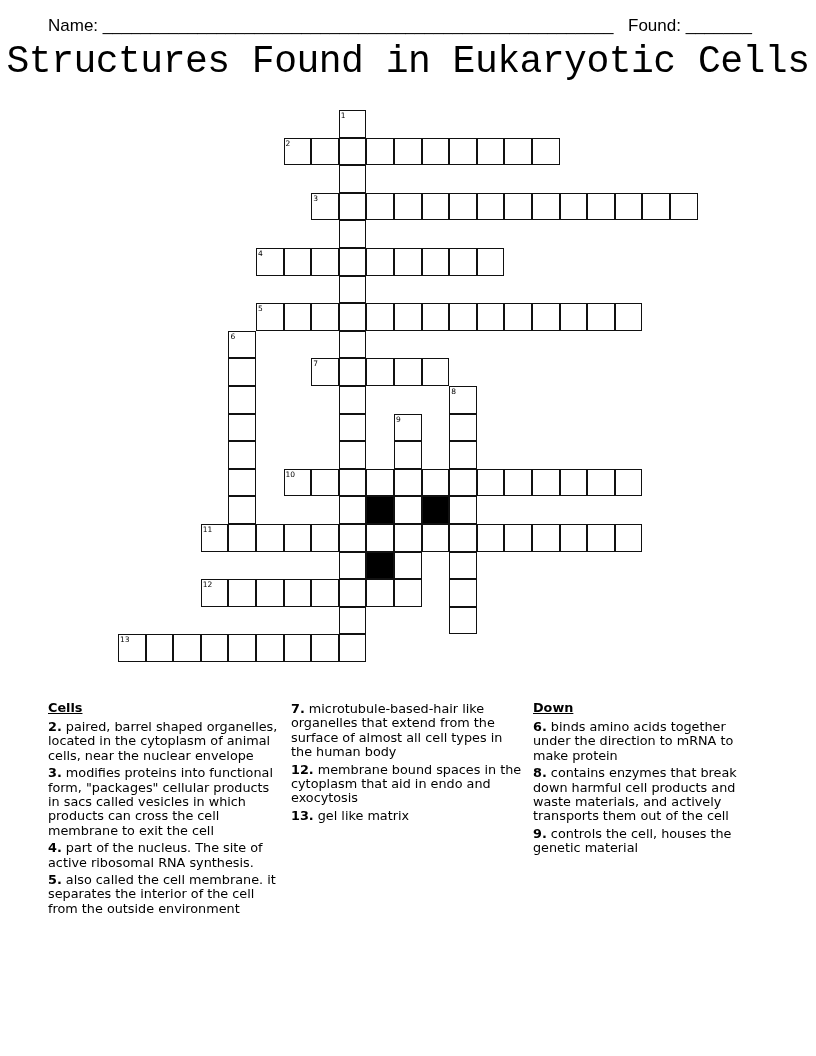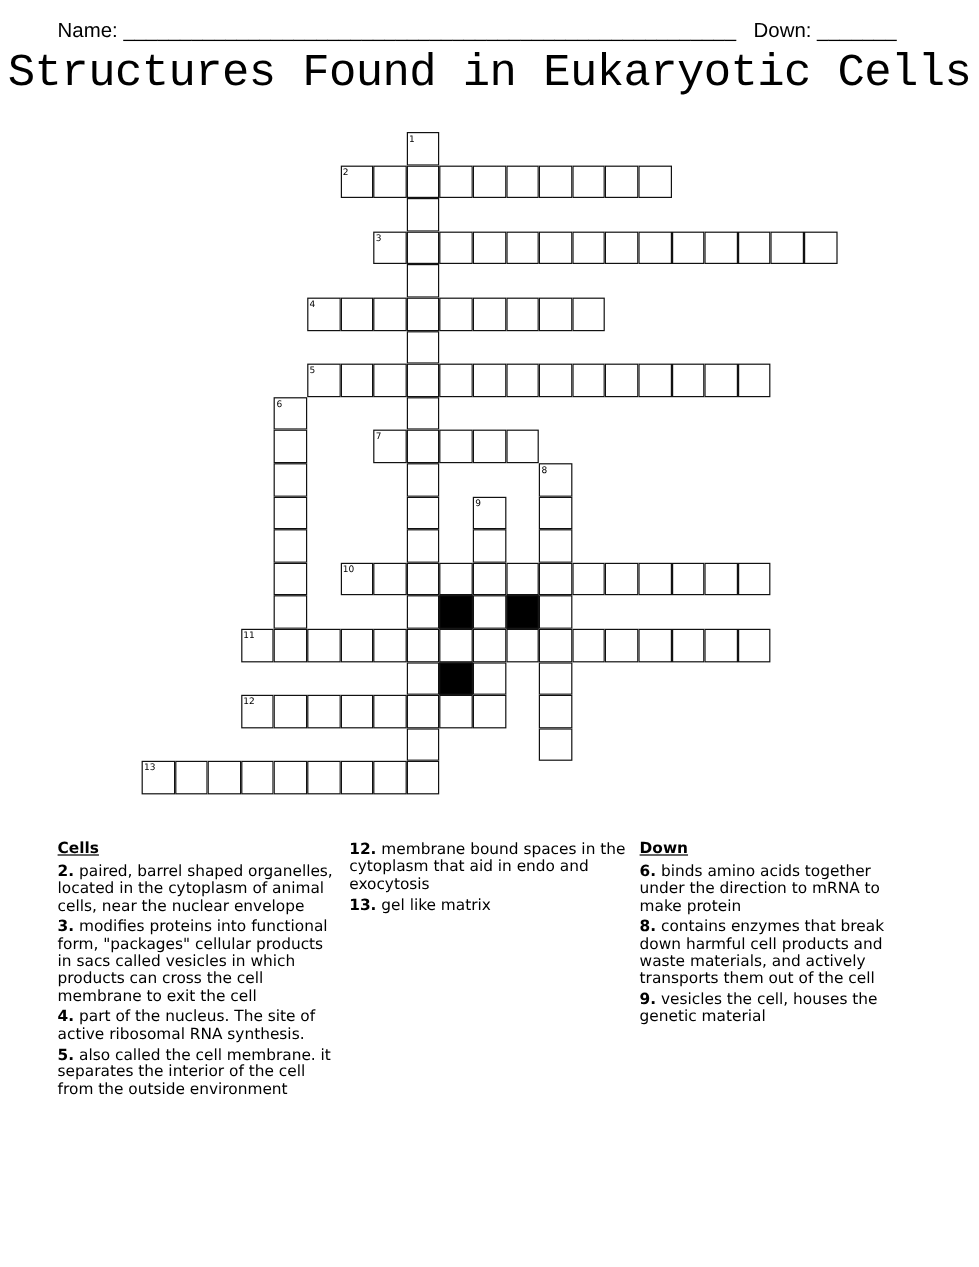--- a/index.html
+++ b/index.html
@@ -16,21 +16,21 @@
   .clue b{font-weight:bold;}
 </style>
 </head>
 <body>
 
 <div class="hdr" style="left:48px;">
   <span>Name:</span>
   <span>______________________________________________________</span>
 </div>
 <div class="hdr" style="left:628px;">
-  <span>Down:</span>
+  <span>Found:</span>
   <span>_______</span>
 </div>
 
 <div class="title">Structures Found in Eukaryotic Cells</div>
 
 <div id="grid">
     <div class="cell" style="left: 338.8px; top: 110px;">
       <span class="num">1</span>
     </div>
     <div class="cell" style="left: 338.8px; top: 137.6px;"></div>
@@ -190,22 +190,23 @@
 
 <div class="col" style="left:48px;width:236px;">
   <h3>Cells</h3>
   <div class="clue"><b>2.</b> <span>paired, barrel shaped organelles, located in the cytoplasm of animal cells, near the nuclear envelope</span></div>
   <div class="clue"><b>3.</b> <span>modifies proteins into functional form, "packages" cellular products in sacs called vesicles in which products can cross the cell membrane to exit the cell</span></div>
   <div class="clue"><b>4.</b> <span>part of the nucleus. The site of active ribosomal RNA synthesis.</span></div>
   <div class="clue"><b>5.</b> <span>also called the cell membrane. it separates the interior of the cell from the outside environment</span></div>
 </div>
 
 <div class="col" style="left:291px;width:236px;top:702px;">
+  <div class="clue"><b>7.</b> <span>microtubule-based-hair like organelles that extend from the surface of almost all cell types in the human body</span></div>
   <div class="clue"><b>12.</b> <span>membrane bound spaces in the cytoplasm that aid in endo and exocytosis</span></div>
   <div class="clue"><b>13.</b> <span>gel like matrix</span></div>
 </div>
 
 <div class="col" style="left:533px;width:228px;">
   <h3>Down</h3>
   <div class="clue"><b>6.</b> <span>binds amino acids together under the direction to mRNA to make protein</span></div>
   <div class="clue"><b>8.</b> <span>contains enzymes that break down harmful cell products and waste materials, and actively transports them out of the cell</span></div>
-  <div class="clue"><b>9.</b> <span>vesicles the cell, houses the genetic material</span></div>
+  <div class="clue"><b>9.</b> <span>controls the cell, houses the genetic material</span></div>
 </div>
 
 </body></html>

